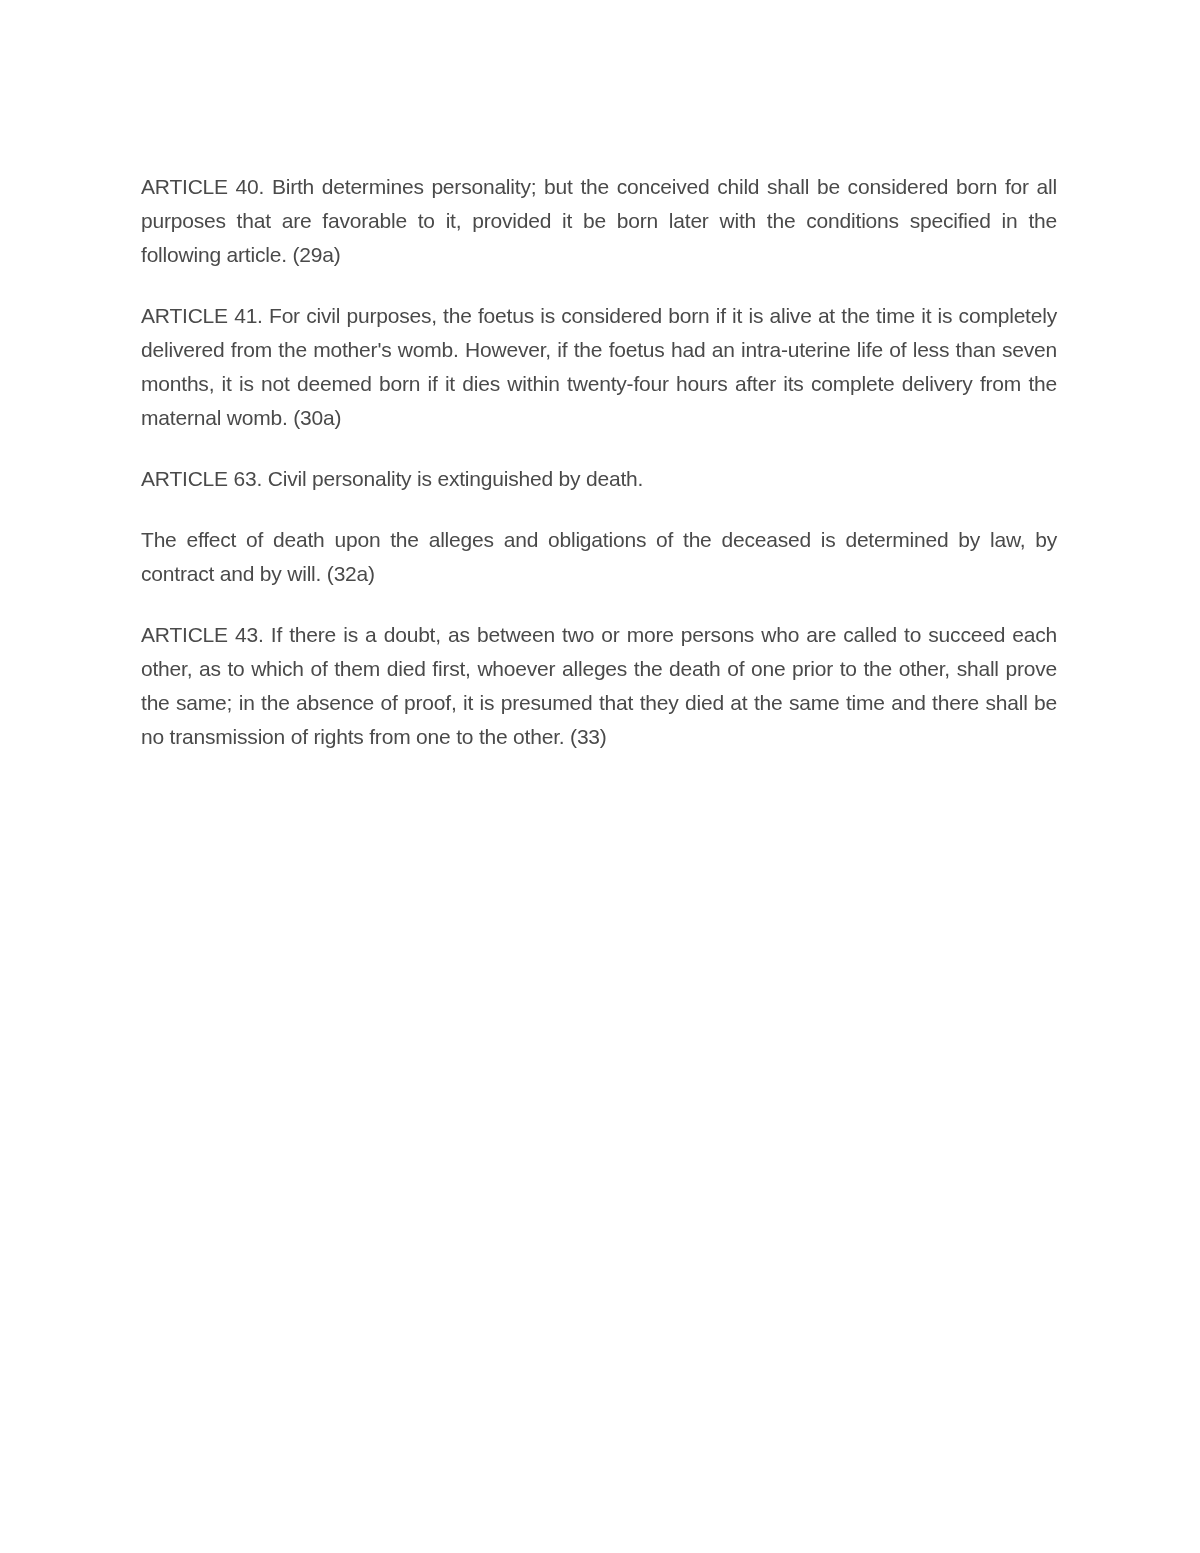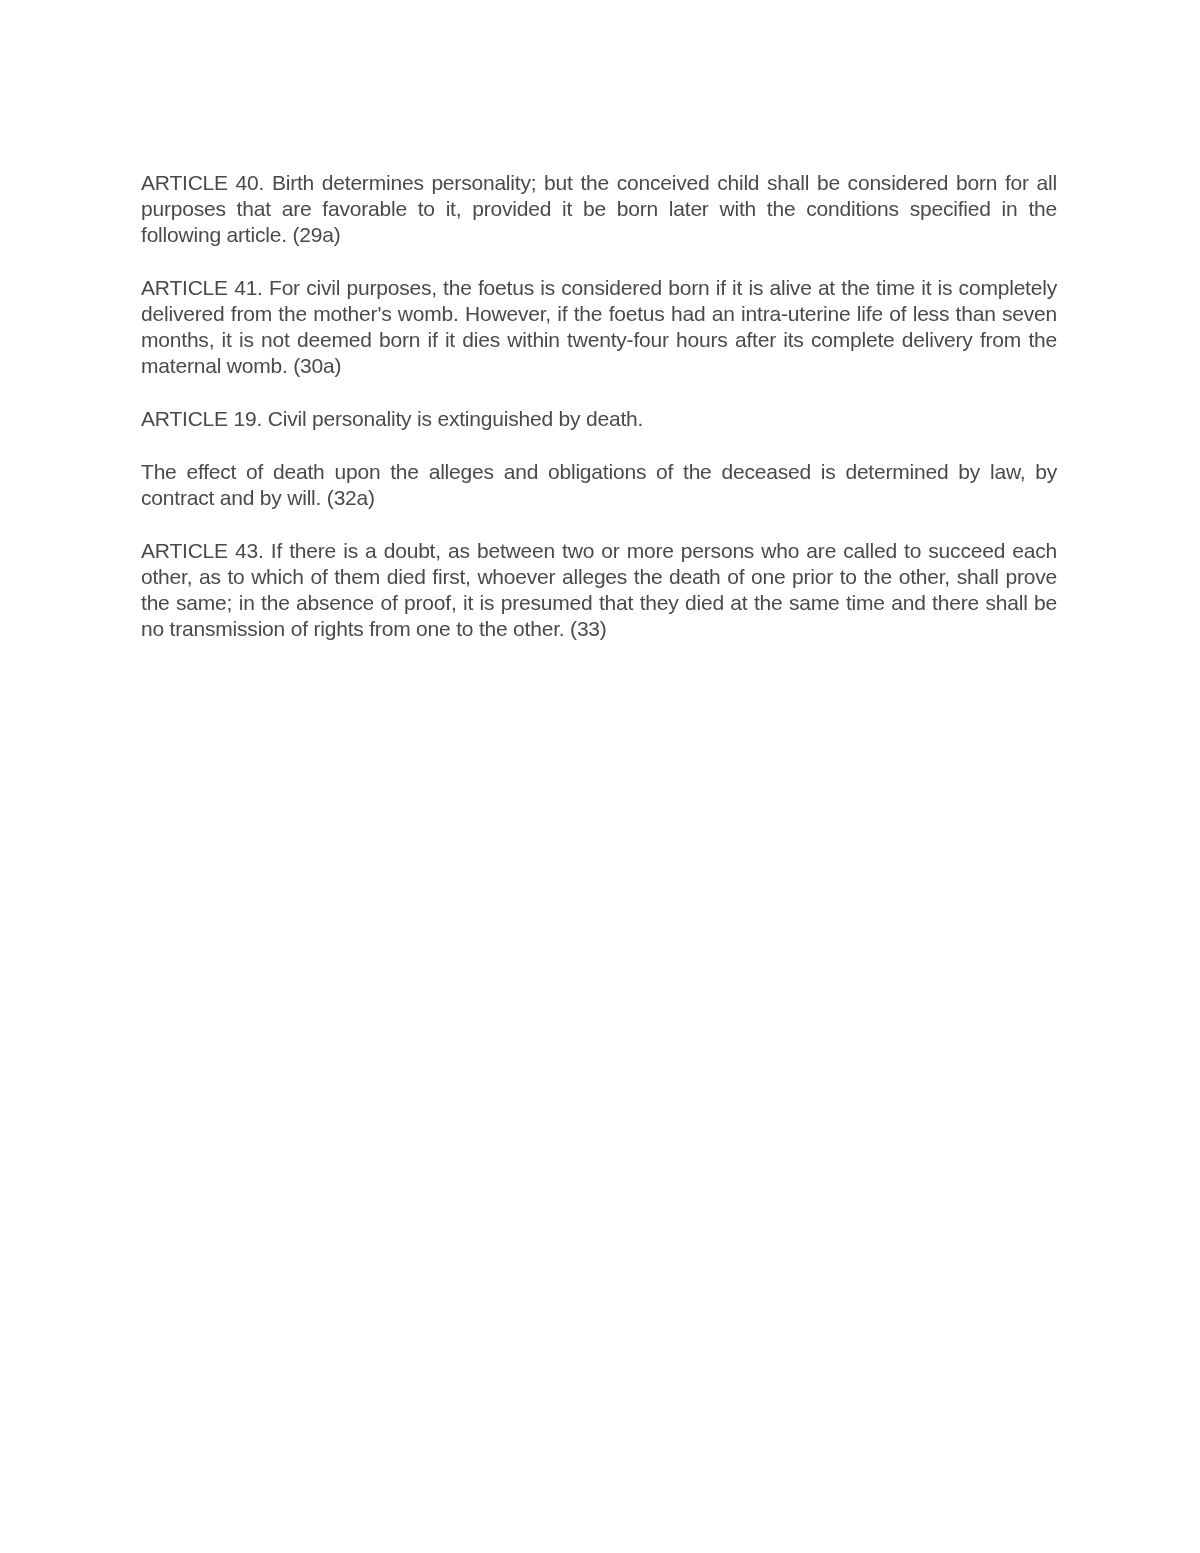--- a/index.html
+++ b/index.html
@@ -13,32 +13,32 @@
       position: relative;
       overflow: hidden;
     }
     .page {
       position: absolute;
       left: 141px;
       top: 170px;
       width: 916px;
       font-family: "Liberation Sans", sans-serif;
       font-size: 21px;
-      line-height: 26px;
+      line-height: 34px;
       color: #4a4a4a;
       letter-spacing: -0.2px;
     }
     .para {
       margin: 0 0 27px 0;
       text-align: justify;
       text-align-last: left;
     }
   </style>
 </head>
 <body>
 
 <div class="page">
   <p class="para">ARTICLE 40. Birth determines personality; but the conceived child shall be considered born for all purposes that are favorable to it, provided it be born later with the conditions specified in the following article. (29a)</p>
   <p class="para">ARTICLE 41. For civil purposes, the foetus is considered born if it is alive at the time it is completely delivered from the mother's womb. However, if the foetus had an intra-uterine life of less than seven months, it is not deemed born if it dies within twenty-four hours after its complete delivery from the maternal womb. (30a)</p>
-  <p class="para">ARTICLE 19. Civil personality is extinguished by death.</p>
+  <p class="para">ARTICLE 63. Civil personality is extinguished by death.</p>
   <p class="para">The effect of death upon the alleges and obligations of the deceased is determined by law, by contract and by will. (32a)</p>
   <p class="para">ARTICLE 43. If there is a doubt, as between two or more persons who are called to succeed each other, as to which of them died first, whoever alleges the death of one prior to the other, shall prove the same; in the absence of proof, it is presumed that they died at the same time and there shall be no transmission of rights from one to the other. (33)</p>
 </div>
 
 </body></html>

